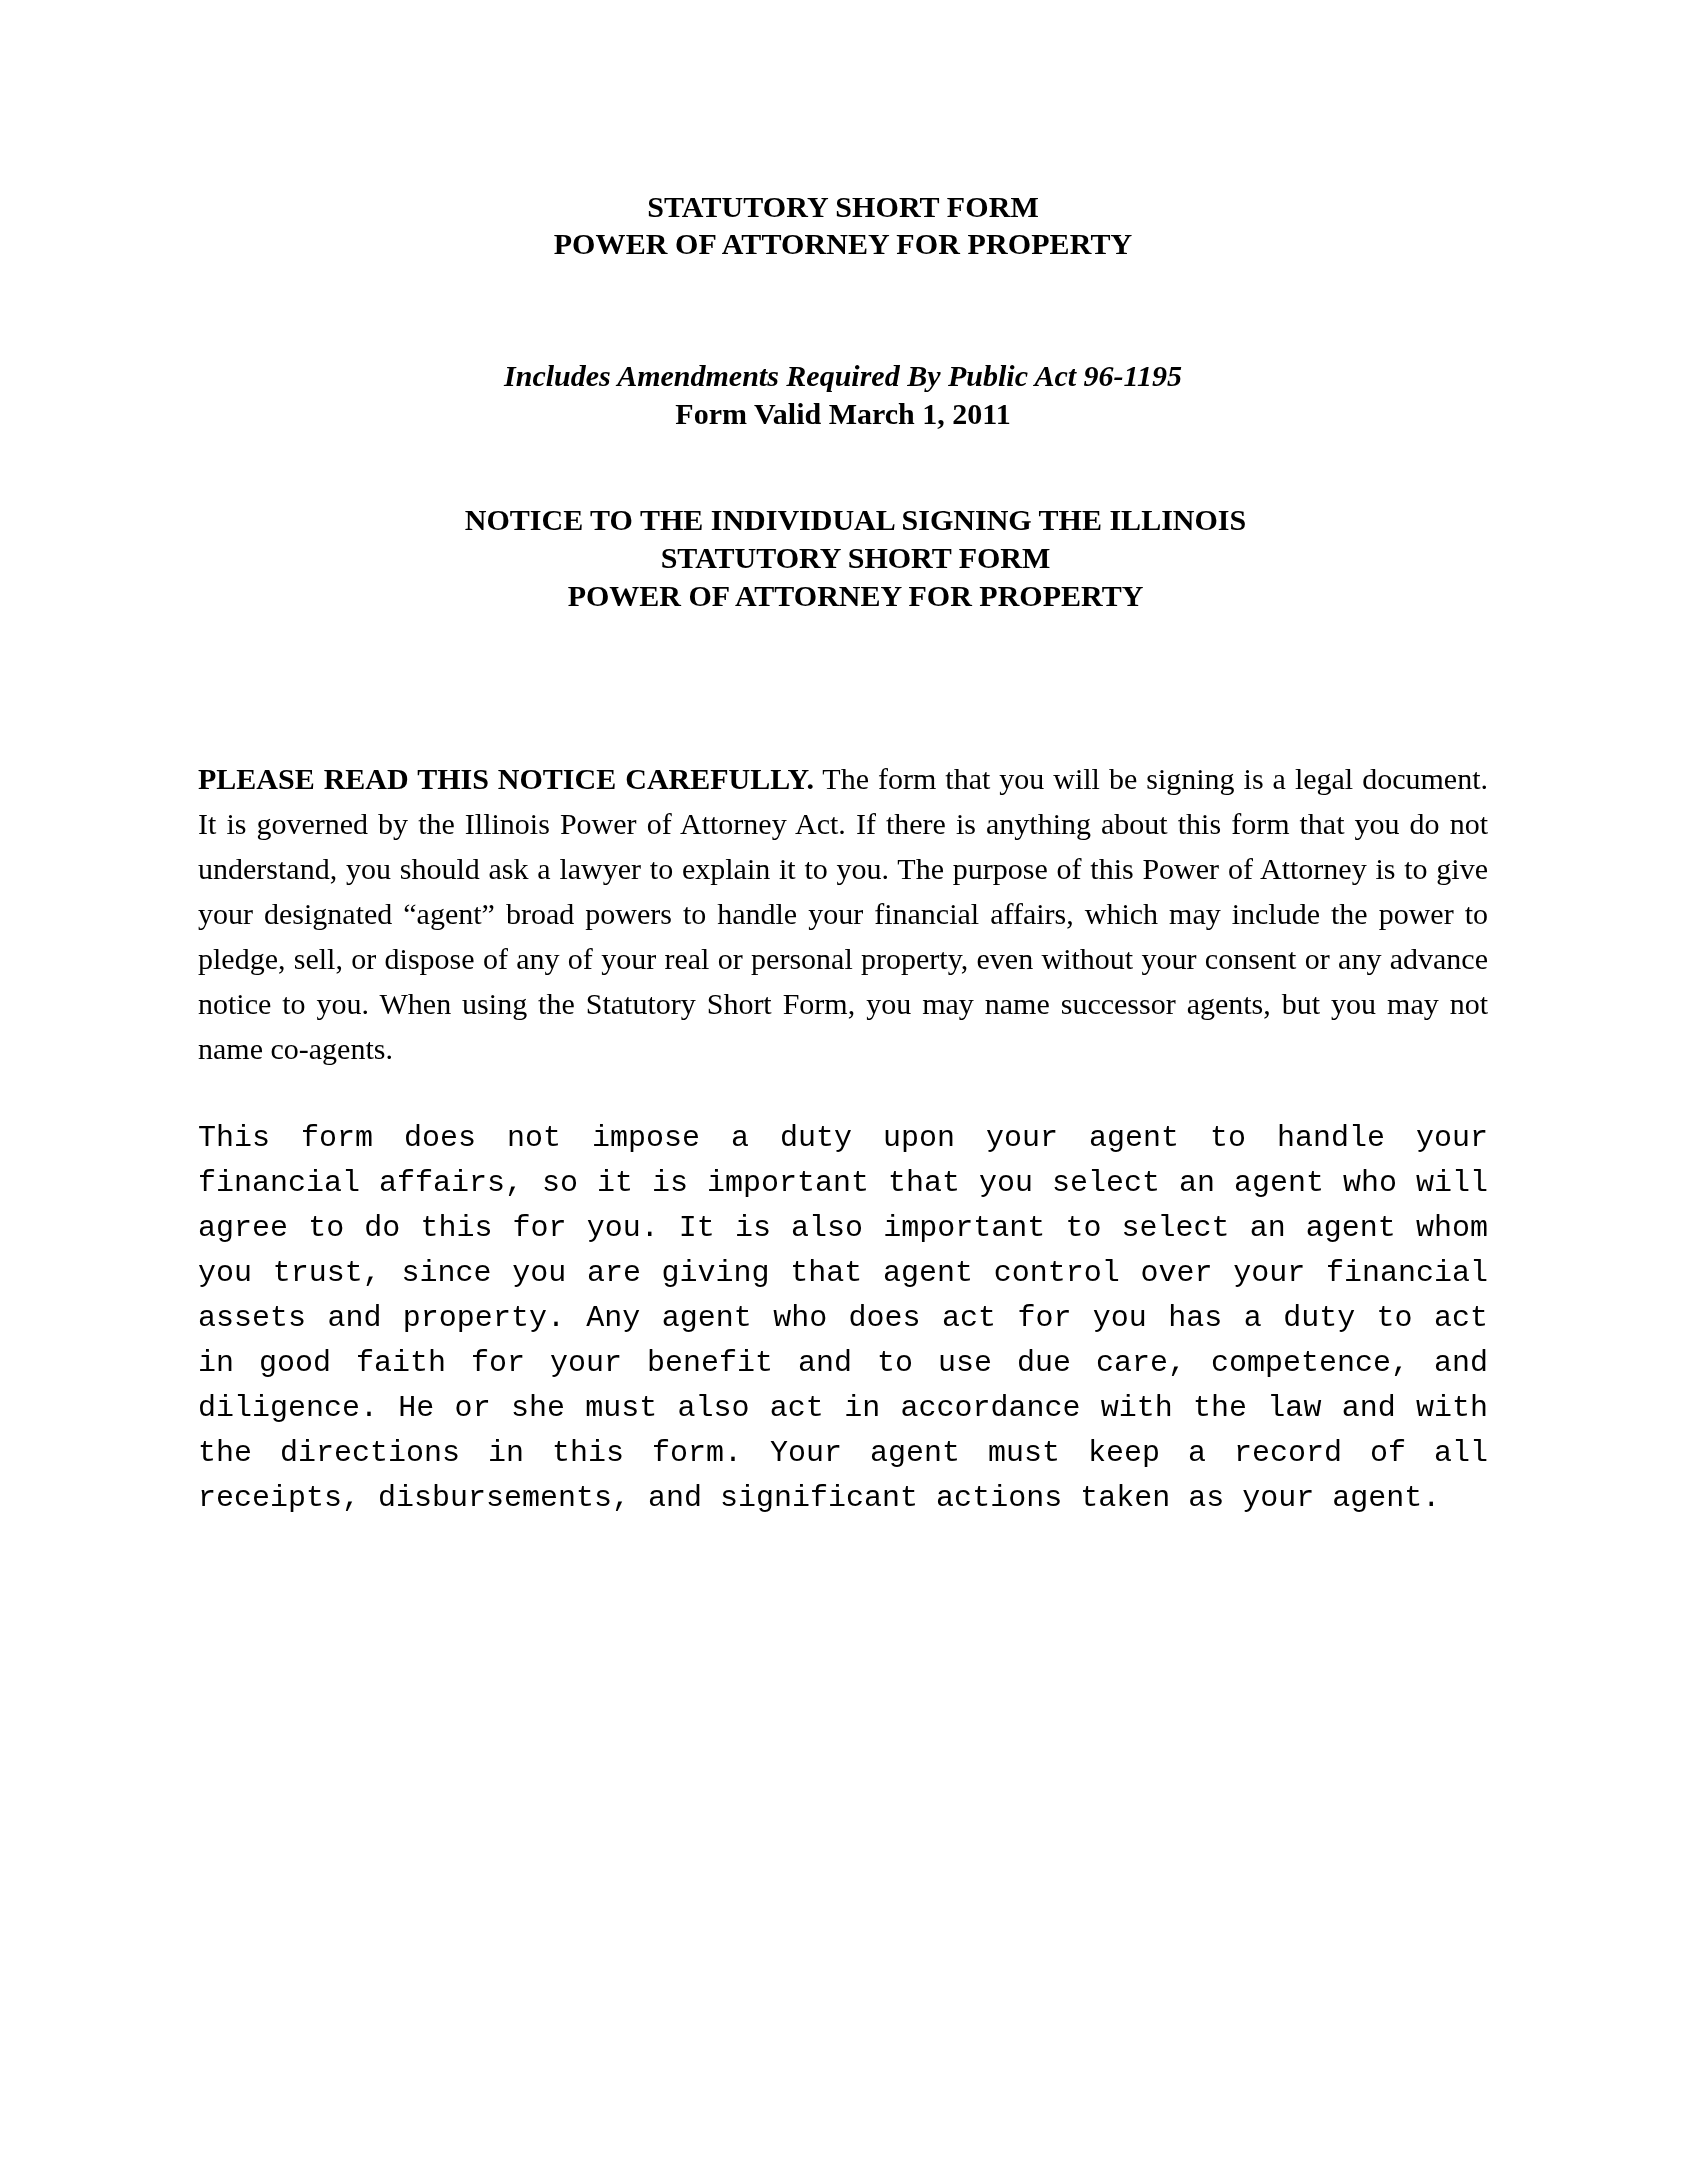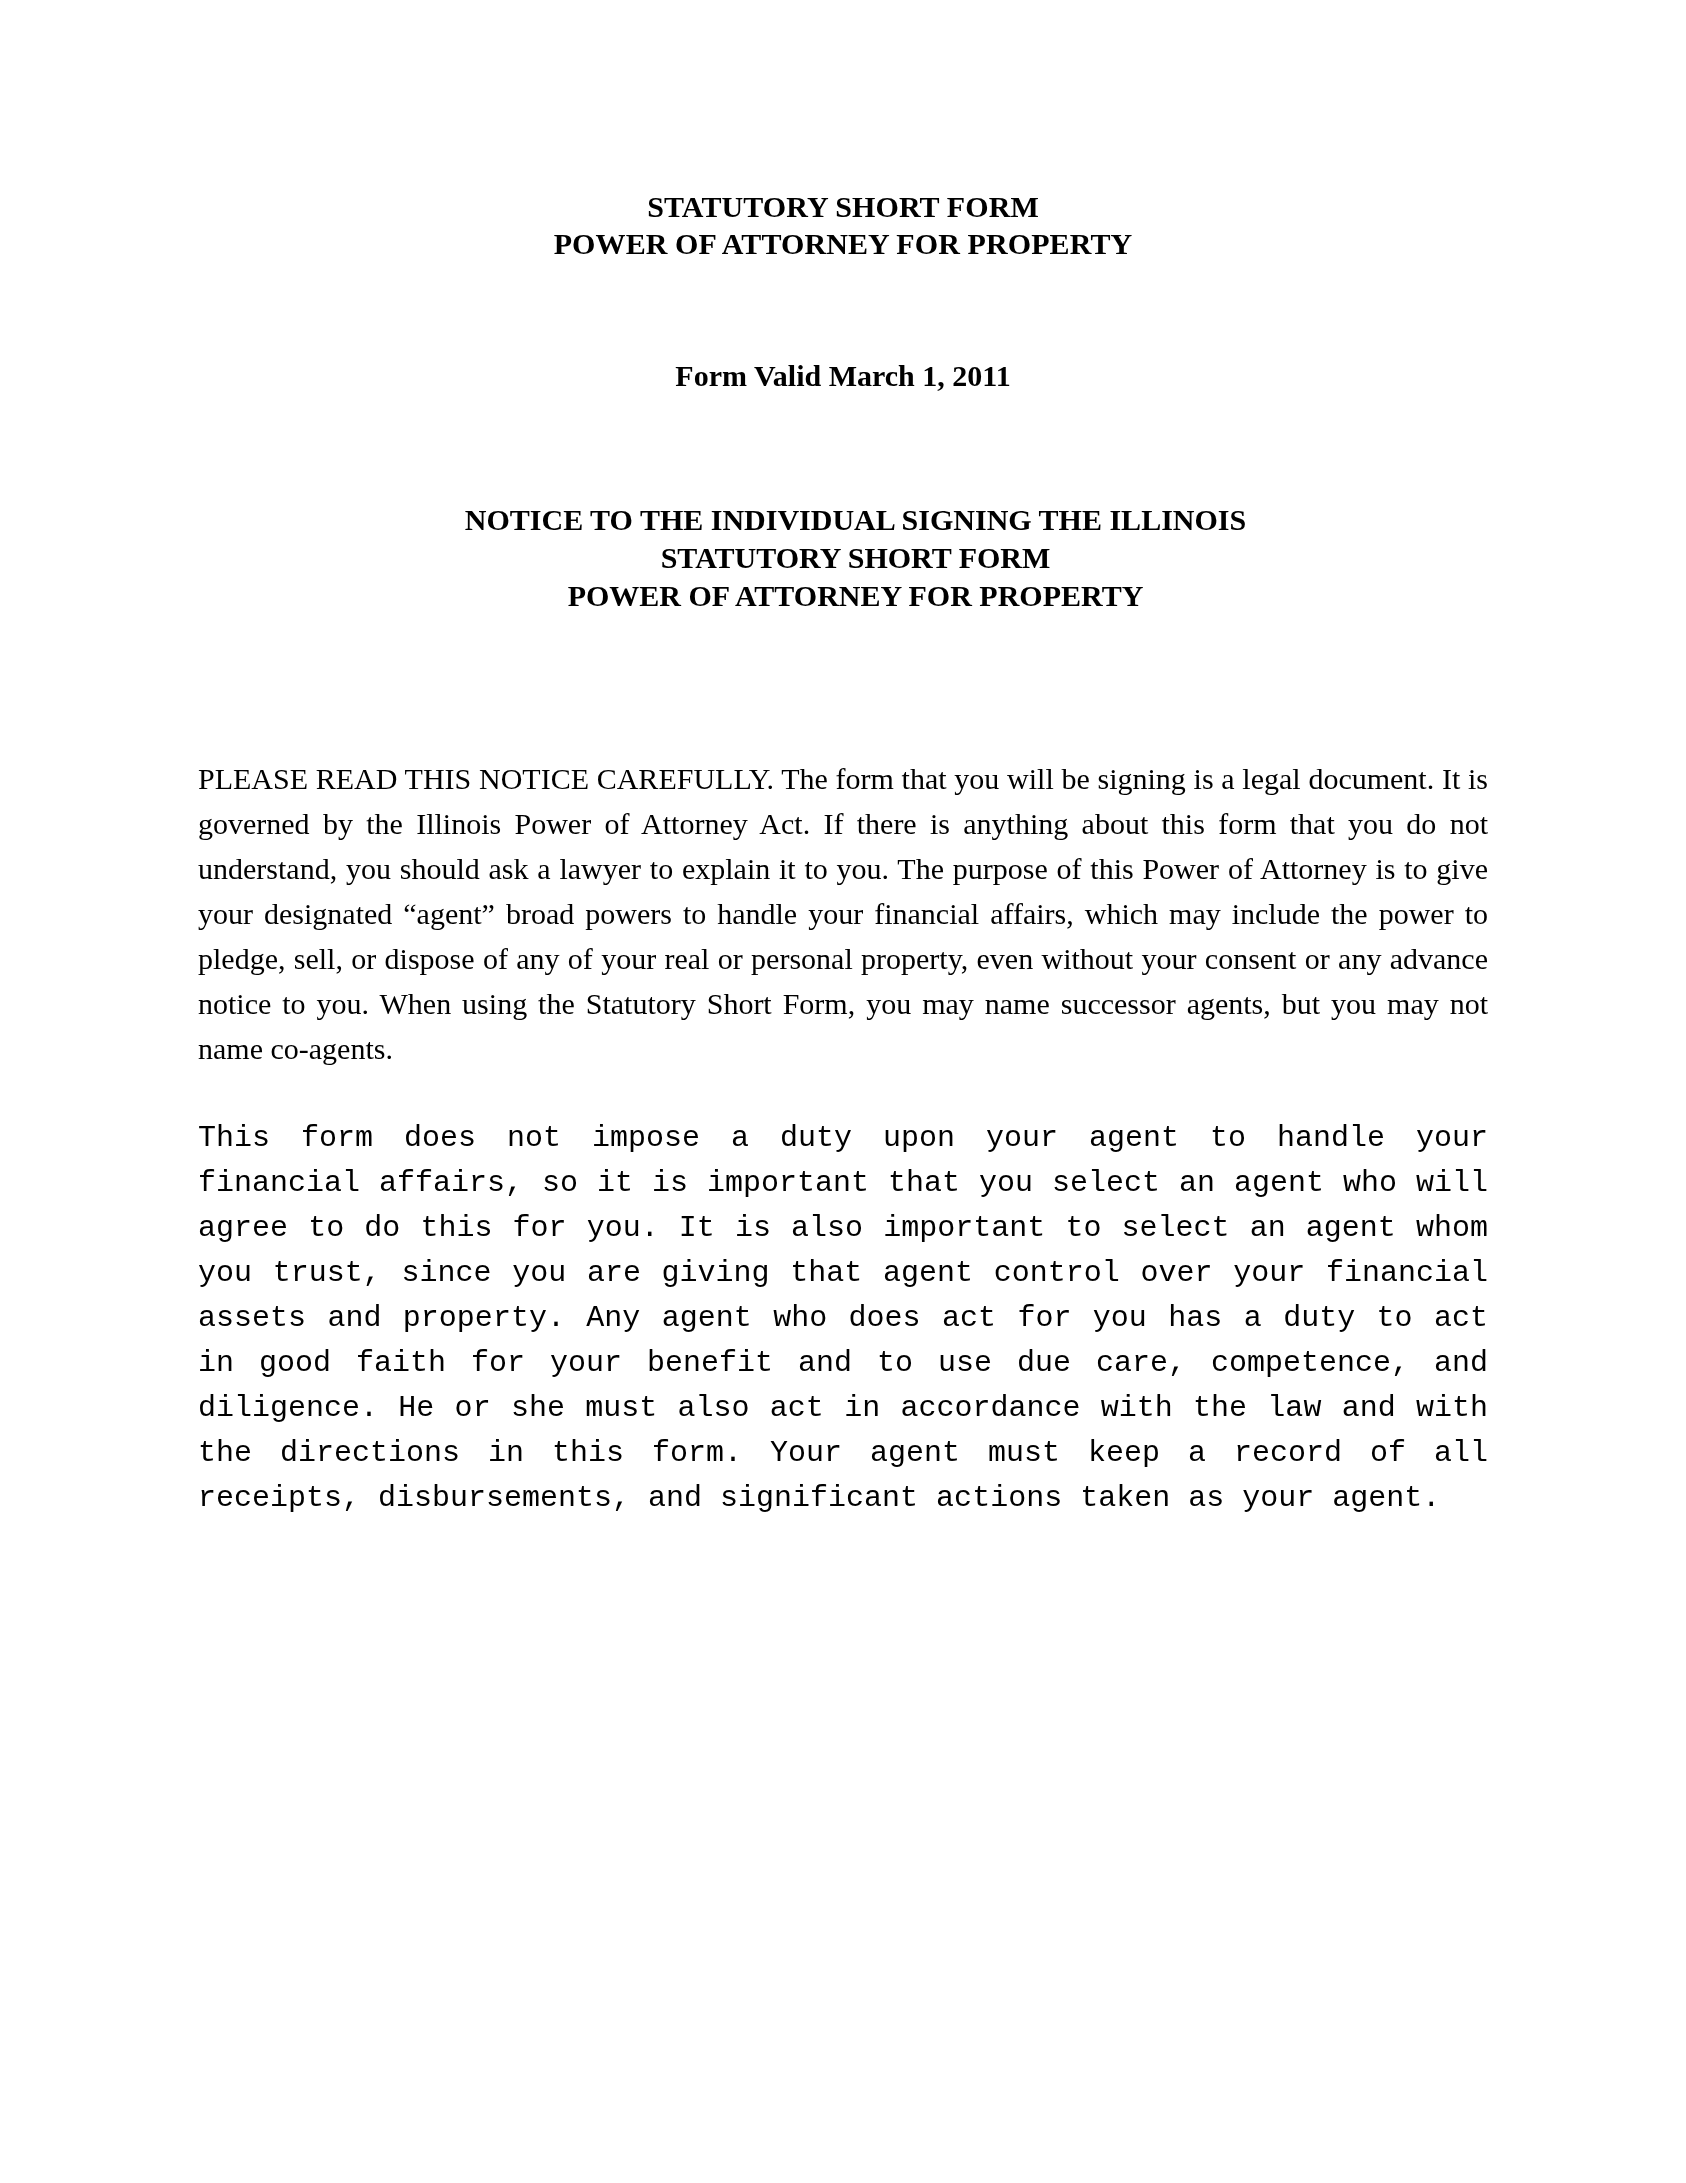--- a/index.html
+++ b/index.html
@@ -85,21 +85,21 @@
     text-align: justify;
     text-justify: inter-word;
     margin: 0;
     hyphens: manual;
   }
   .para + .para {
     margin-top: 45px;
     font-family: Liberation Mono, monospace;
   }
   .para .lead {
-    font-weight: normal;
+    font-weight: bold;
   }
 
   
   .footer {
     position: absolute;
     left: 198px;
     top: 1996px;
     width: 1290px;
     height: 40px;
     font-size: 24px;
@@ -129,20 +129,21 @@
 <body>
 
 <div class="page">
 
   <div class="title-block">
     <div class="title-line">STATUTORY SHORT FORM</div>
     <div class="title-line">POWER OF ATTORNEY FOR PROPERTY</div>
   </div>
 
   <div class="subtitle-block">
+    <div class="subtitle-italic">Includes Amendments Required By Public Act 96-1195</div>
     <div class="subtitle-plain">Form Valid March 1, 2011</div>
   </div>
 
   <div class="notice-head-block">
     <div class="notice-head-line">NOTICE TO THE INDIVIDUAL SIGNING THE ILLINOIS</div>
     <div class="notice-head-line">STATUTORY SHORT FORM</div>
     <div class="notice-head-line">POWER OF ATTORNEY FOR PROPERTY</div>
   </div>
 
   <div class="body-block">

